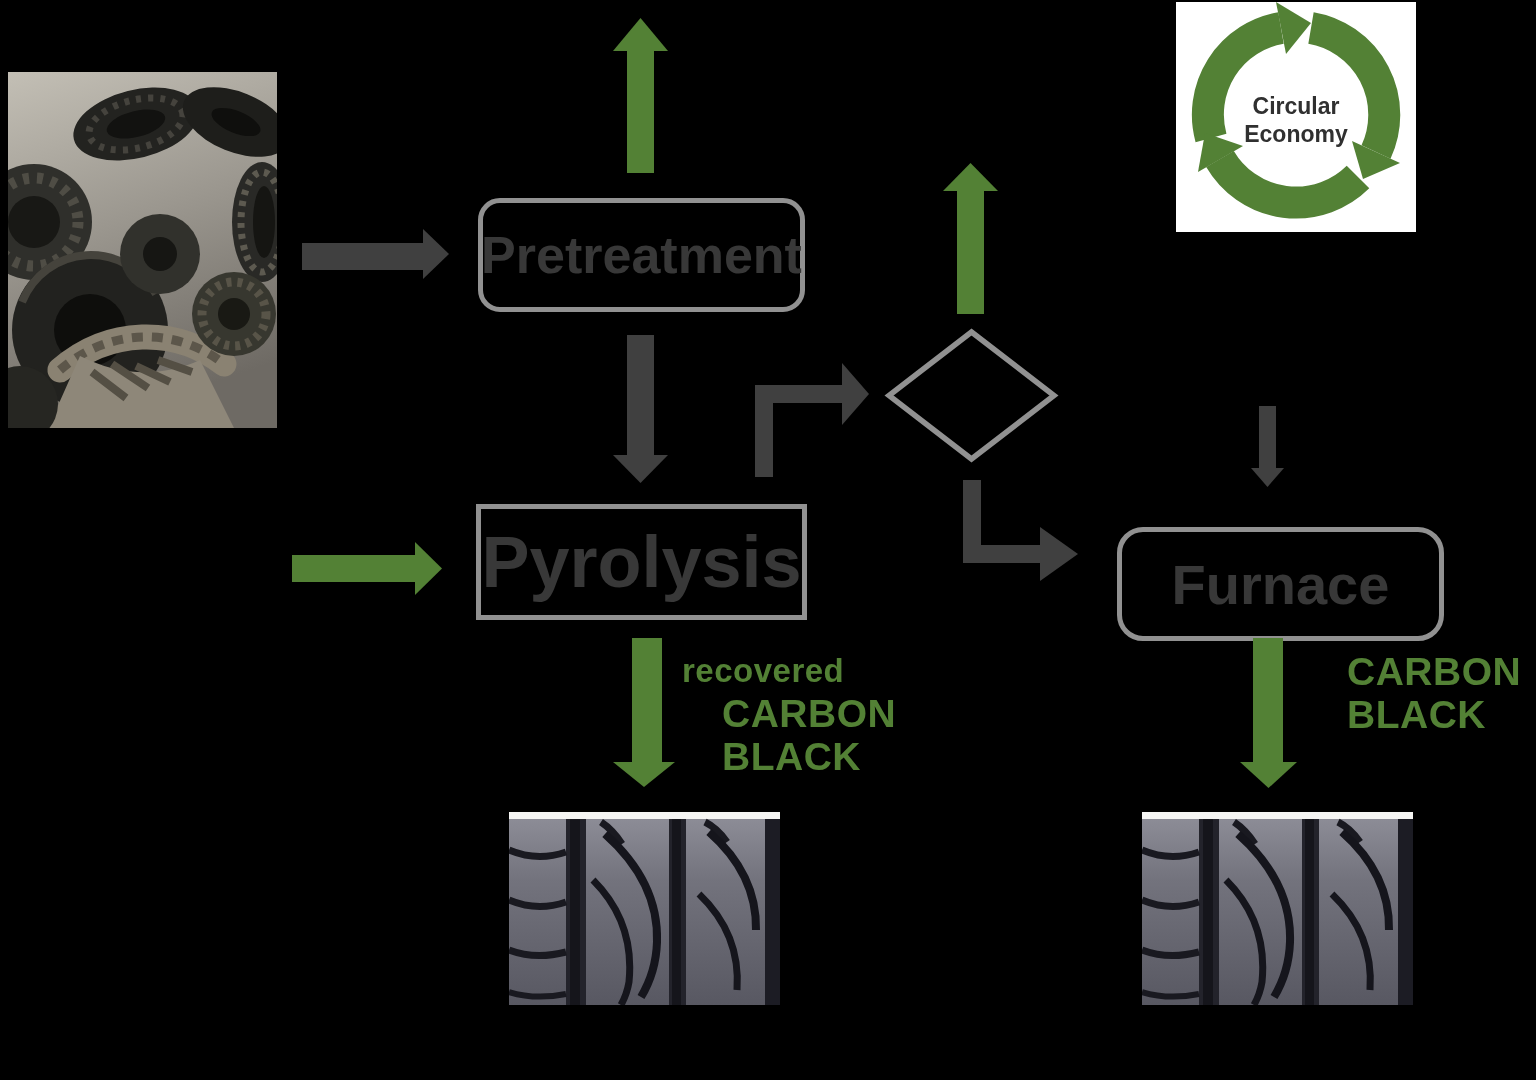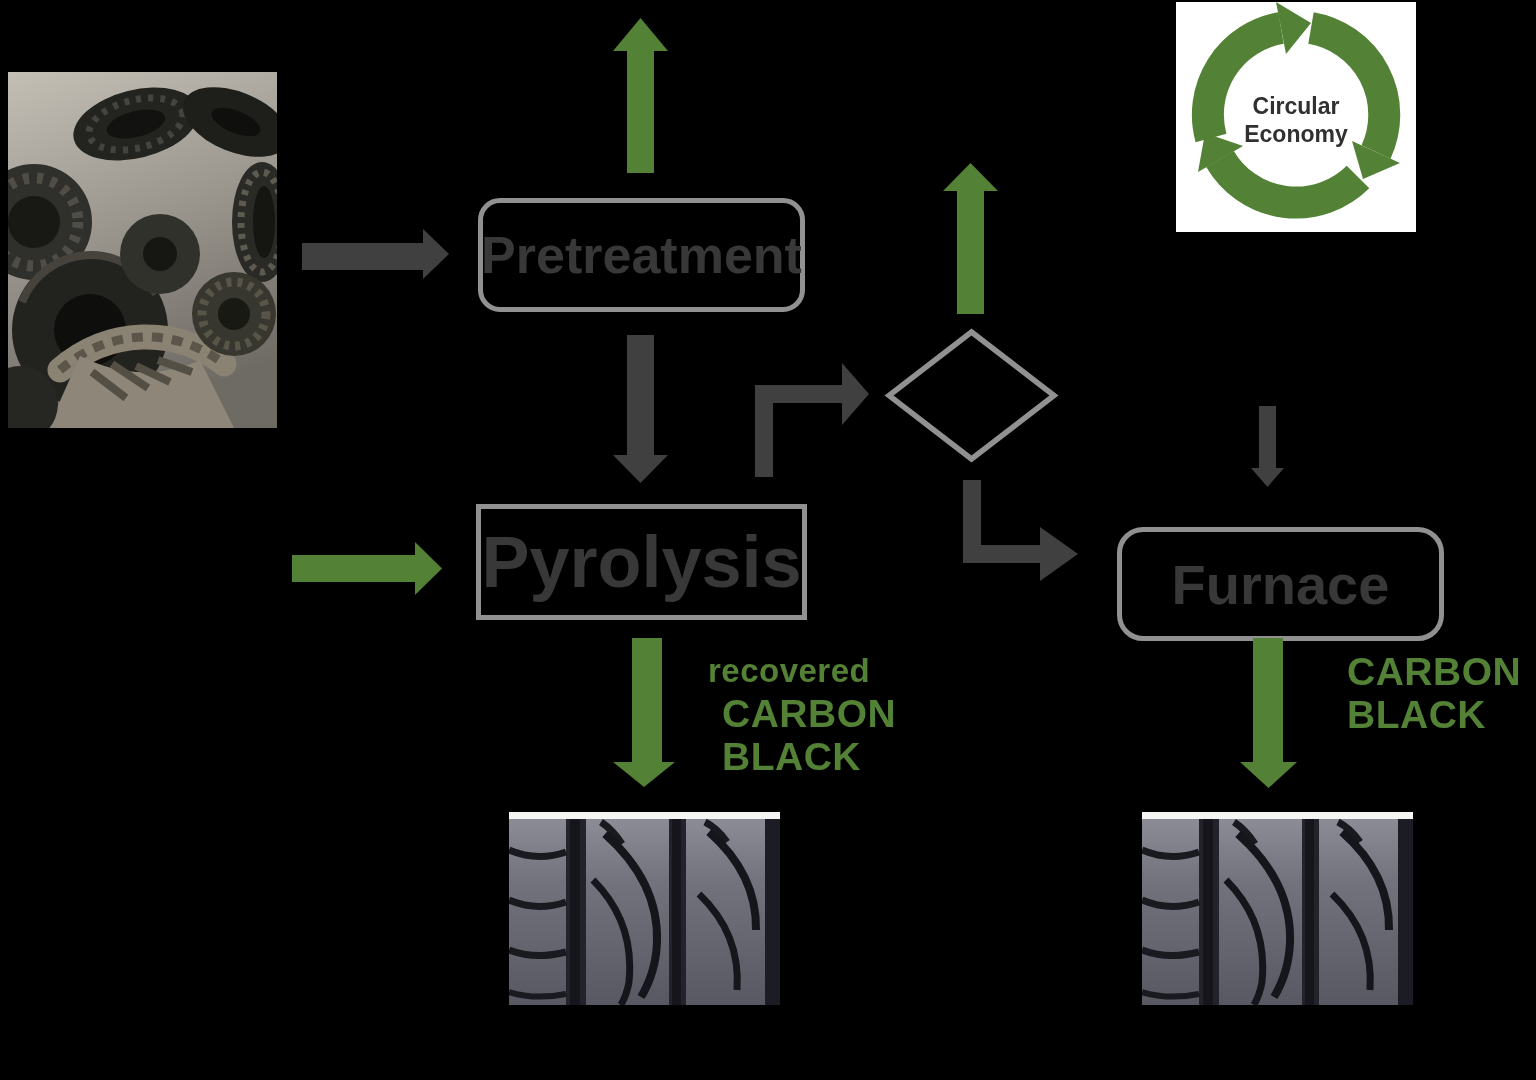--- a/index.html
+++ b/index.html
@@ -28,21 +28,21 @@
   #pretreatment-box{left:478px;top:198px;width:327px;height:114px;border-radius:22px;font-size:52px;}
   #pyrolysis-box{left:476px;top:504px;width:331px;height:116px;border-radius:0;font-size:72px;}
   #furnace-box{left:1117px;top:505px;width:327px;height:114px;border-radius:26px;font-size:56px;margin-top:22px;}
 
   .fg{fill:var(--green);}
   .fd{fill:var(--dark-gray);}
   .elbow{fill:none;stroke:var(--dark-gray);stroke-width:18px;}
   .diamond-shape{fill:none;stroke:var(--border-gray);stroke-width:5.5px;}
 
   .cb-label{position:absolute;color:var(--green);font-weight:700;letter-spacing:0.5px;}
-  .cb-label .l1{display:block;font-size:33px;line-height:42px;text-align:center;}
+  .cb-label .l1{display:block;font-size:33px;line-height:42px;}
   .cb-label .l2,.cb-label .l3{display:block;font-size:39px;line-height:43px;margin-left:40px;}
 
   #circular-logo{left:1176px;top:2px;width:240px;height:230px;background:var(--logo-bg);}
   #circular-logo text{
     font-family:"Liberation Sans", sans-serif;
     font-weight:bold;font-size:23px;fill:var(--logo-text);
     text-anchor:middle;
   }
 </style>
 </head>

